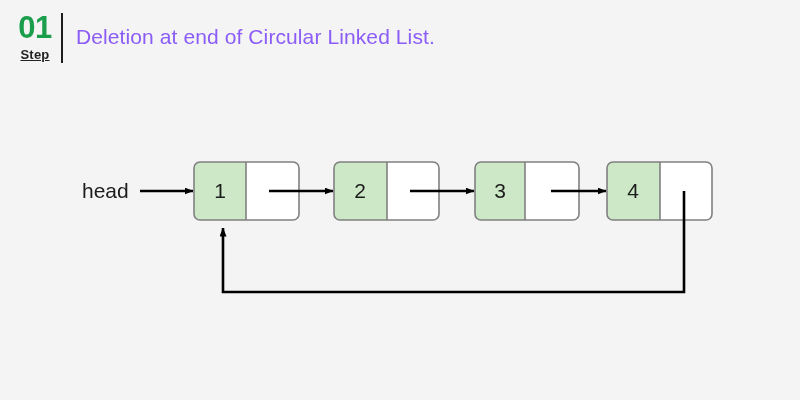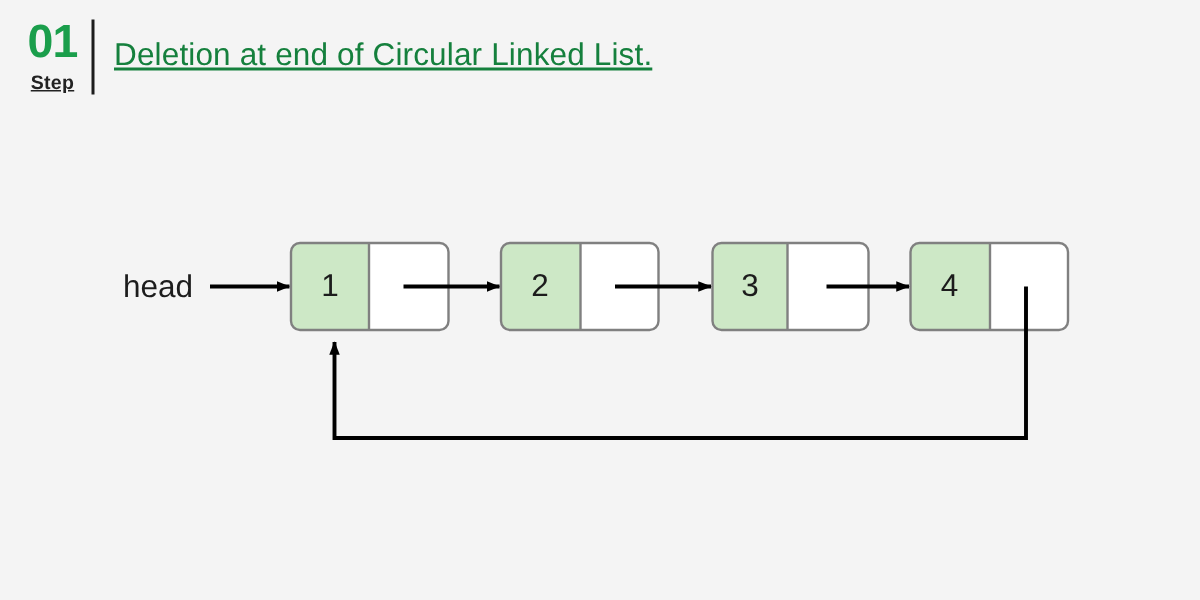--- a/index.html
+++ b/index.html
@@ -54,24 +54,23 @@
     top: 13px;
     width: 2px;
     height: 50px;
     background: #1c1c1c;
   }
   #header-title {
     position: absolute;
     left: 76px;
     top: 25px;
     font-size: 21px;
-    color: #15803d;
+    color: #8b5cf6;
     white-space: nowrap;
     letter-spacing: 0.1px;
-    text-decoration: underline;
   }
 
   
   #diagram {
     position: absolute;
     left: 12px;
     top: 80px;
     width: 800px;
     height: 320px;
   }

